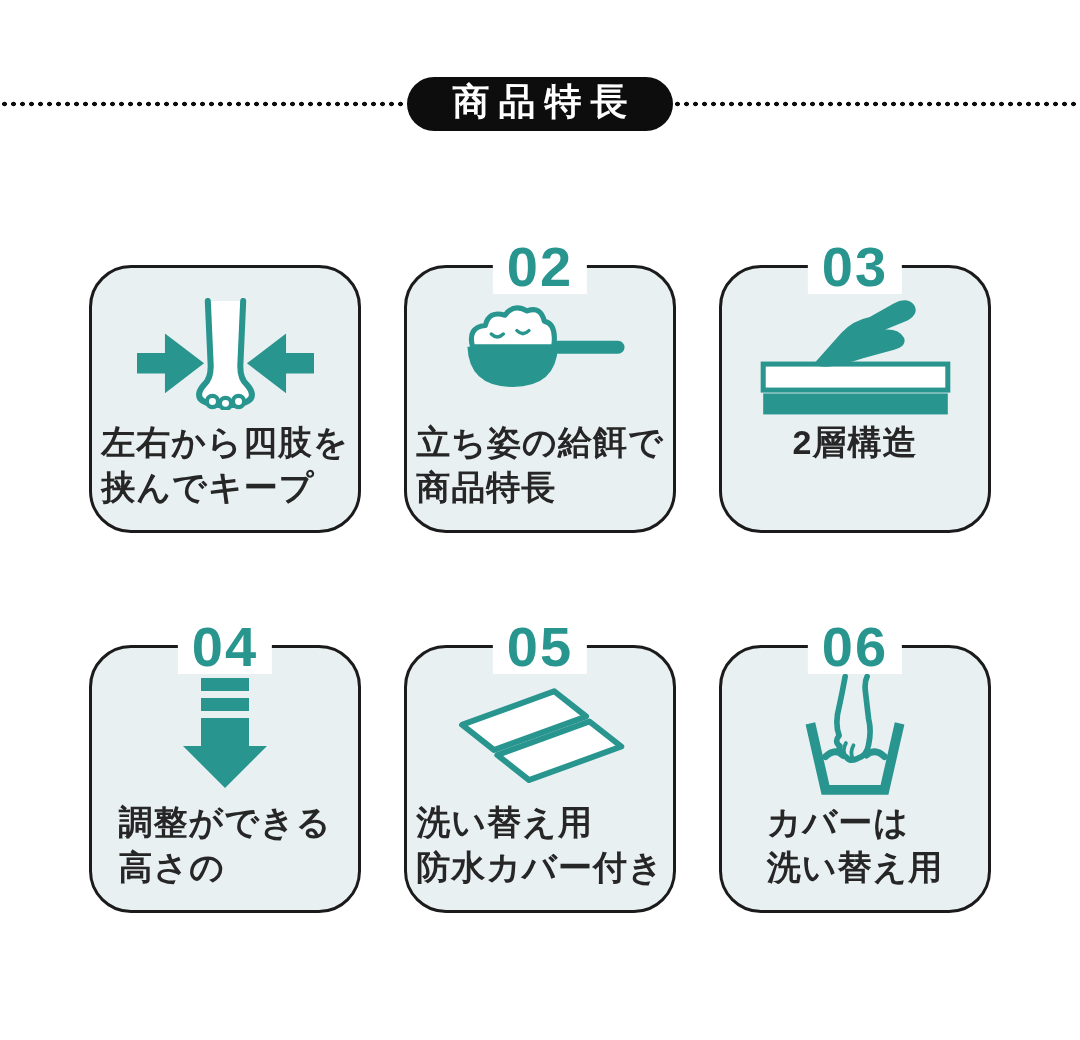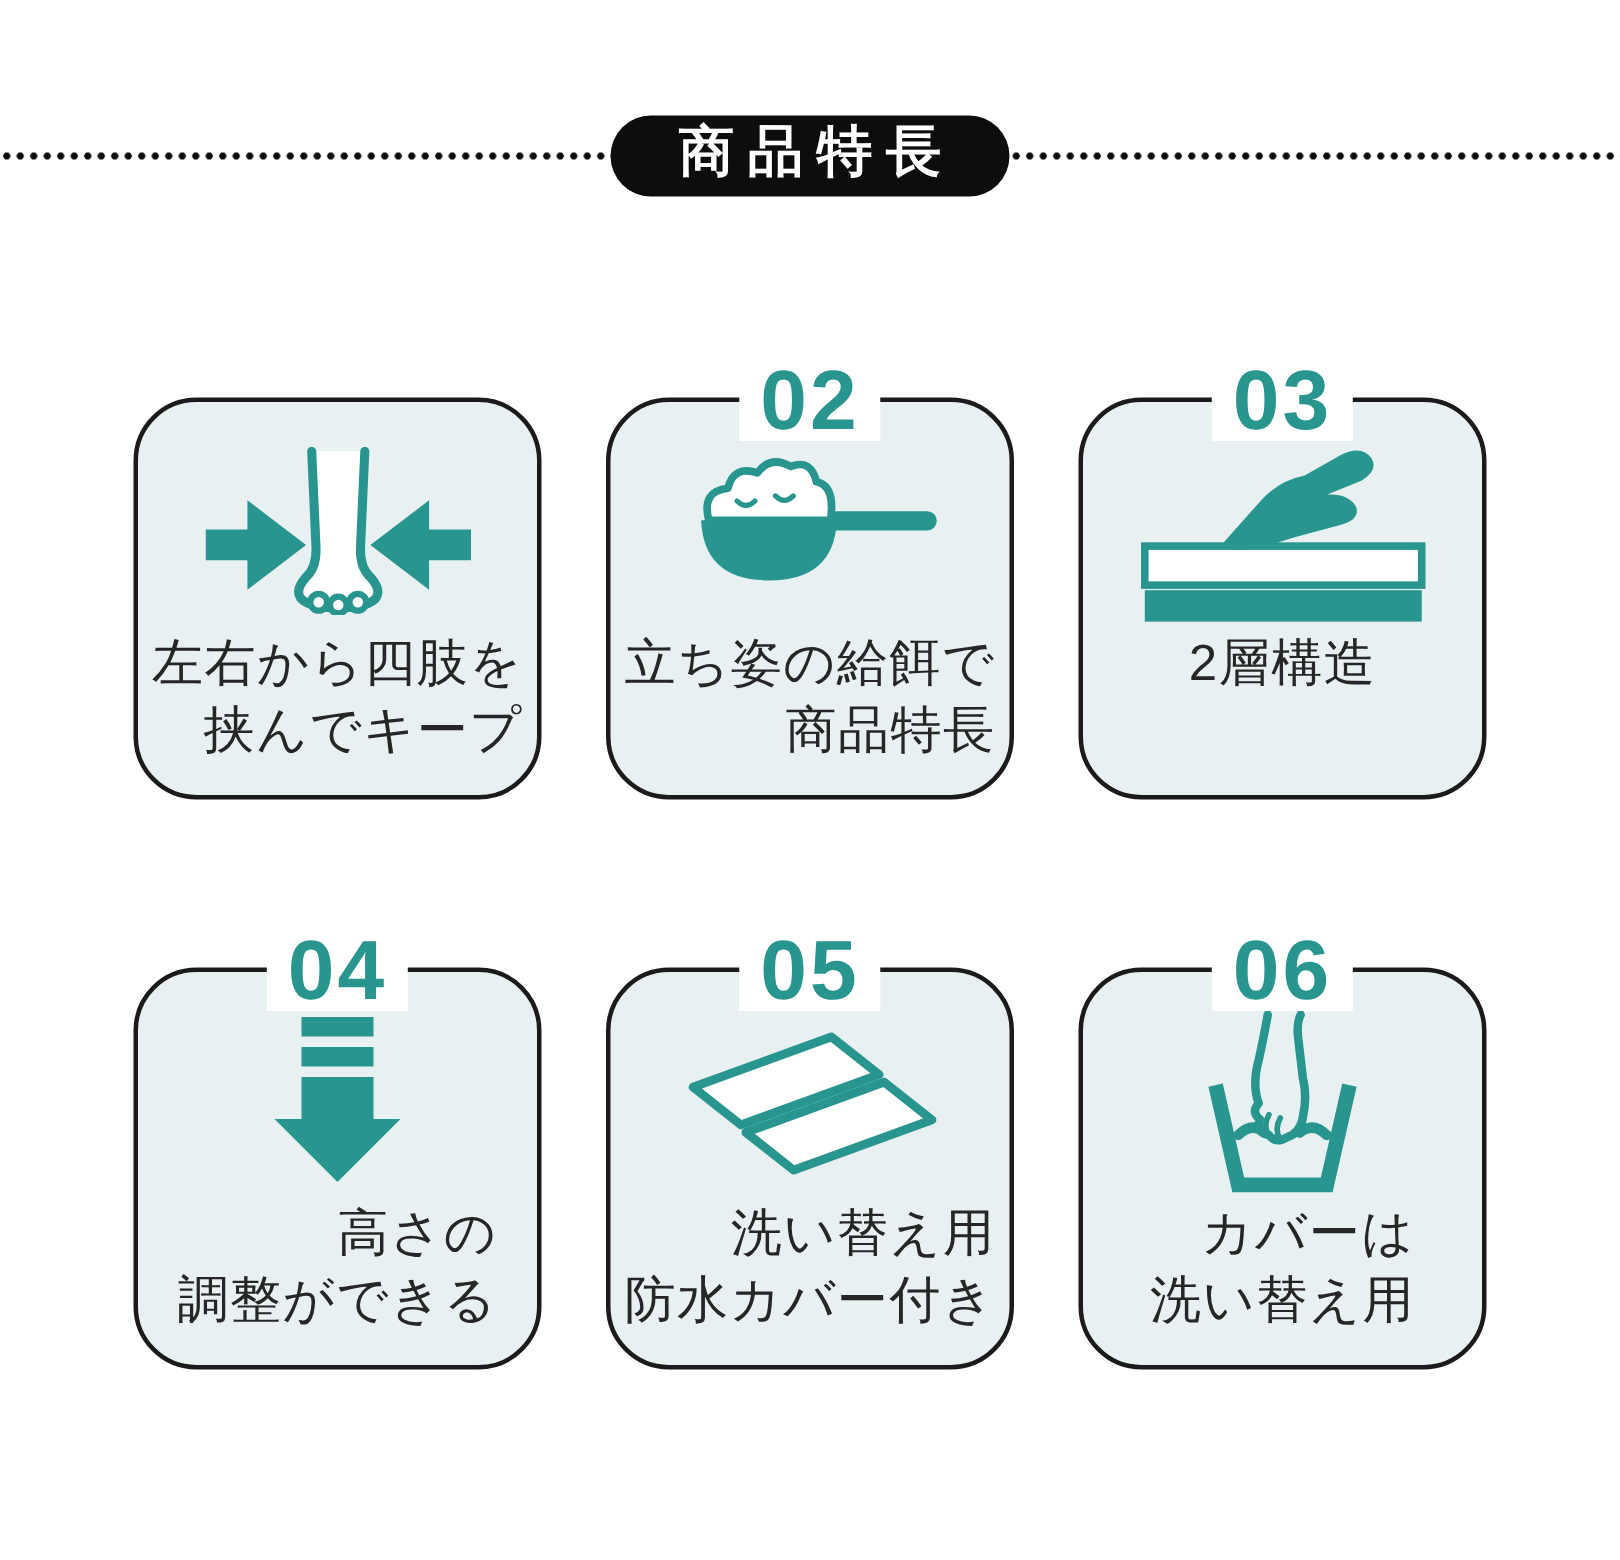--- a/index.html
+++ b/index.html
@@ -68,23 +68,23 @@
     font-size:56px;font-weight:700;line-height:54px;
     letter-spacing:2px;white-space:nowrap;
   }
   .card-icon{
     height:128px;margin-top:22px;
     display:flex;align-items:center;justify-content:center;
     color:var(--teal);
   }
   .card-icon svg{display:block;}
   .card-text{
-    margin-top:2px;text-align:right;
+    margin-top:2px;text-align:left;
     color:var(--ink);
-    font-size:34px;font-weight:400;line-height:45px;
+    font-size:34px;font-weight:700;line-height:45px;
     letter-spacing:1px;white-space:nowrap;
   }
 </style>
 </head>
 <body>
 
 <div class="header-row">
   <div class="dots"></div>
   <div class="badge">
     <span class="badge-title">商品特長</span>
@@ -144,22 +144,22 @@
     <div class="card-number">04</div>
     <div class="card-icon">
         <svg width="100" height="112" viewBox="0 0 100 112">
           <rect x="26" y="0" width="48" height="13" fill="currentColor"></rect>
           <rect x="26" y="20" width="48" height="13" fill="currentColor"></rect>
           <rect x="26" y="40" width="48" height="30" fill="currentColor"></rect>
           <polygon points="8,68 92,68 50,110" fill="currentColor"></polygon>
         </svg>
       </div>
     <div class="card-text">
+      <div class="card-line">調整ができる</div>
       <div class="card-line">高さの</div>
-      <div class="card-line">調整ができる</div>
     </div>
   </div>
 
   <div class="card">
     <div class="card-number">05</div>
     <div class="card-icon">
         <svg width="176" height="126" viewBox="0 0 210 150">
           <polygon points="12,64 122,24 160,54 50,94" fill="#fff" stroke="currentColor" stroke-width="7" stroke-linejoin="round"></polygon>
           <polygon points="54,100 164,60 202,90 92,130" fill="#fff" stroke="currentColor" stroke-width="7" stroke-linejoin="round"></polygon>
         </svg>

